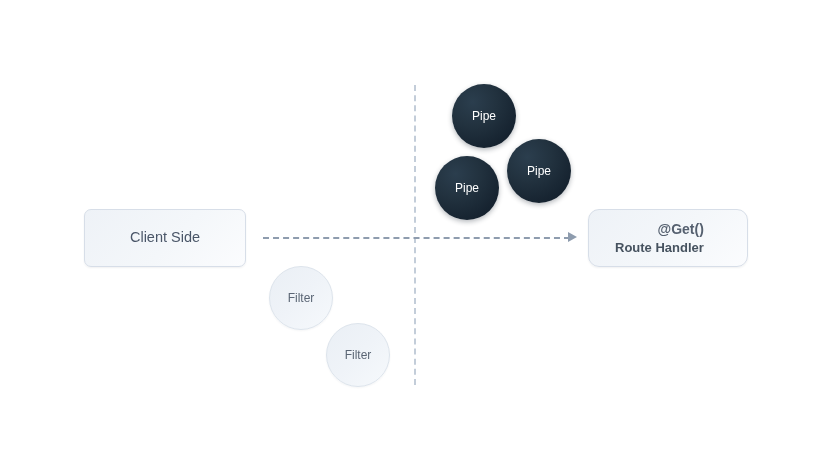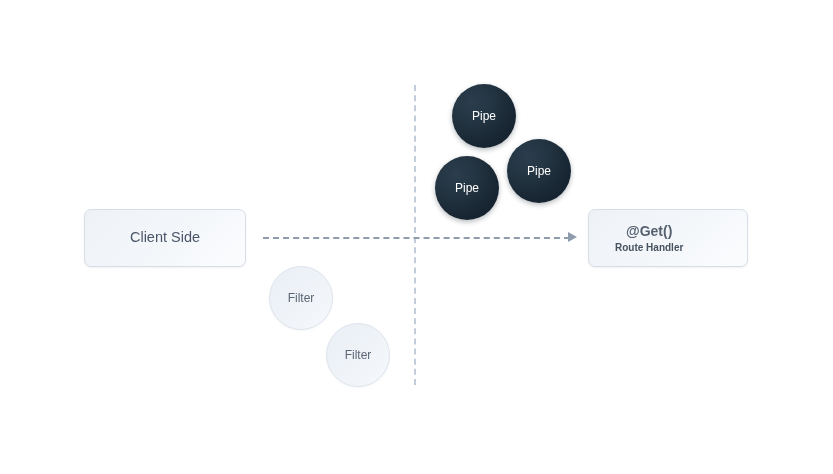--- a/index.html
+++ b/index.html
@@ -41,32 +41,33 @@
     width: 162px;
     height: 58px;
   }
   #route-handler-box {
     left: 588px;
     top: 209px;
     width: 160px;
     height: 58px;
     justify-content: flex-start;
     padding-left: 26px;
-    text-align: center;
+    text-align: right;
+    border-radius: 11px;
   }
   .rh-line-1 {
     font-weight: bold;
     color: #55606f;
     font-size: 14px;
     display: block;
   }
   .rh-line-2 {
     font-weight: bold;
     color: #46525f;
-    font-size: 10px;
+    font-size: 13px;
     display: block;
   }
 
   
   .circle {
     position: absolute;
     box-sizing: border-box;
     border-radius: 50%;
     display: flex;
     align-items: center;

